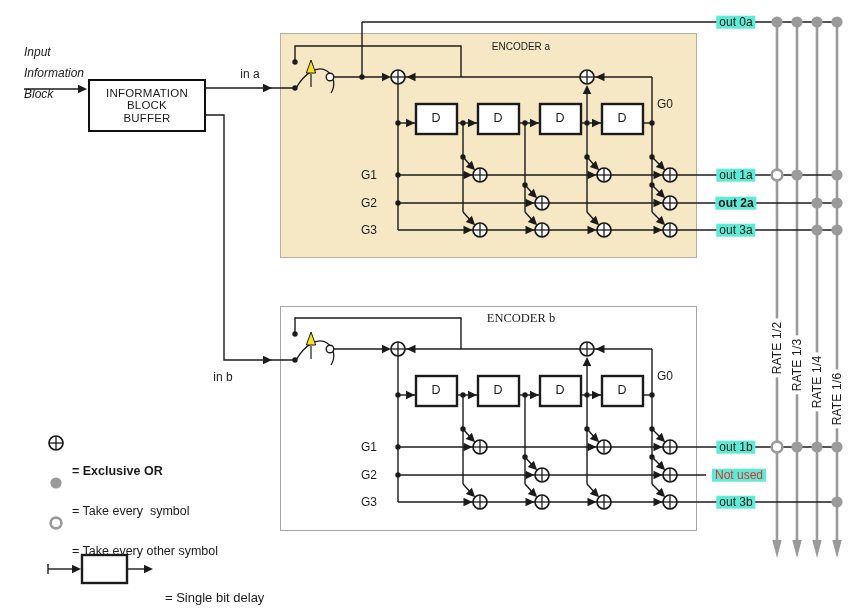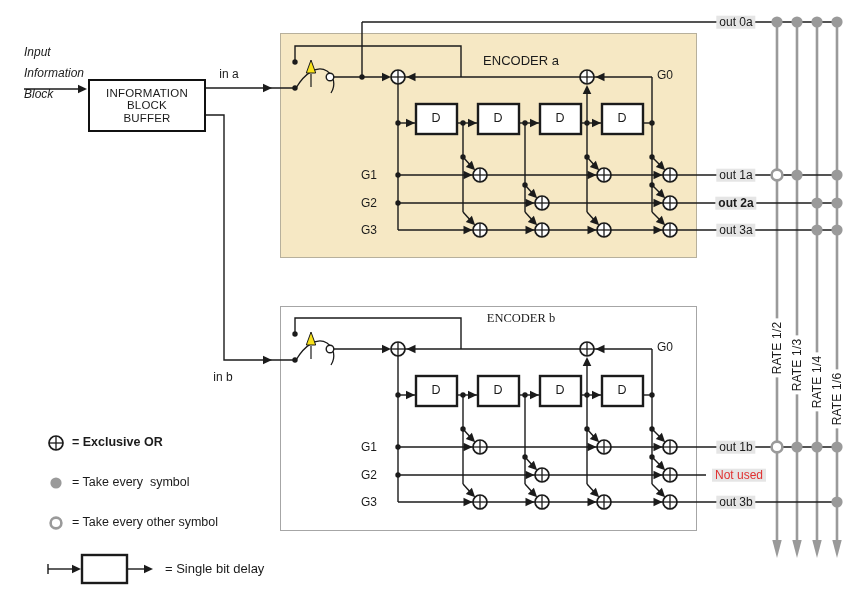--- a/index.html
+++ b/index.html
@@ -1,23 +1,23 @@
 <!DOCTYPE html>
 <html><head>
 <meta charset="utf-8">
 <style>
   html,body{margin:0;padding:0;background:#fff;}
   #stage{position:relative;width:863px;height:610px;background:#fff;overflow:hidden;
          font-family:"Liberation Sans",sans-serif;color:#1b1b1b;}
   .abs{position:absolute;}
   .lbl{position:absolute;font-size:12px;white-space:pre;line-height:1.05;}
   .cc{transform:translate(-50%,-50%);}
-  .vmid{transform:translate(0,-50%);}
+  .vmid{transform:translate(0,-50%);margin-top:29px;}
   .rmid{transform:translate(-100%,-50%);}
-  .onl{background:#e5e5e5;padding:0 3px;}
+  .onl{background:#5eead4;padding:0 3px;}
   .encbox{position:absolute;box-sizing:border-box;}
   #enc-a-box{left:280px;top:33px;width:417px;height:225px;background:#f6e8c4;border:1px solid #b7b09c;}
   #enc-b-box{left:280px;top:306px;width:417px;height:225px;background:#fff;border:1px solid #a6a6a6;}
   #buffer-box{left:88px;top:79px;width:114px;height:49px;border:2.6px solid #111;background:#fff;
               display:flex;align-items:center;justify-content:center;text-align:center;
               font-size:11.5px;line-height:12.5px;white-space:pre-line;letter-spacing:.2px;z-index:3;}
   #input-block-label{left:24px;top:42px;font-size:12px;line-height:21px;white-space:pre-line;z-index:3;font-style:italic;}
   .rate-lbl{position:absolute;font-size:12px;background:#fff;padding:1px 3px;letter-spacing:.2px;
             transform:translate(-50%,-50%) rotate(-90deg);z-index:3;white-space:pre;}
   .txt{z-index:3;}
@@ -365,24 +365,24 @@
       </g>
     </svg>
 
   <div id="input-block-label" class="lbl txt">Input
 Information
 Block</div>
   <div id="buffer-box" class="abs">INFORMATION
 BLOCK
 BUFFER</div>
 
-  <div class="lbl cc txt" style="left:229px;top:74px;">in a</div>
+  <div class="lbl cc txt" style="left:250px;top:74px;">in a</div>
   <div class="lbl cc txt" style="left:223px;top:377px;">in b</div>
 
-  <div class="lbl cc txt" style="left:521px;top:61px;font-size:13px;">ENCODER a</div>
+  <div class="lbl cc txt" style="left:521px;top:47px;font-size:10px;">ENCODER a</div>
   <div class="lbl cc txt" style="left:521px;top:319px;font-size:12.5px;font-family:Liberation Serif, serif;">ENCODER b</div>
 
   <div class="lbl vmid txt" style="left:657px;top:75px;">G0</div>
   <div class="lbl rmid txt" style="left:377px;top:175px;">G1</div>
   <div class="lbl rmid txt" style="left:377px;top:203px;">G2</div>
   <div class="lbl rmid txt" style="left:377px;top:230px;">G3</div>
 
   <div class="lbl vmid txt" style="left:657px;top:347px;">G0</div>
   <div class="lbl rmid txt" style="left:377px;top:447px;">G1</div>
   <div class="lbl rmid txt" style="left:377px;top:475px;">G2</div>

